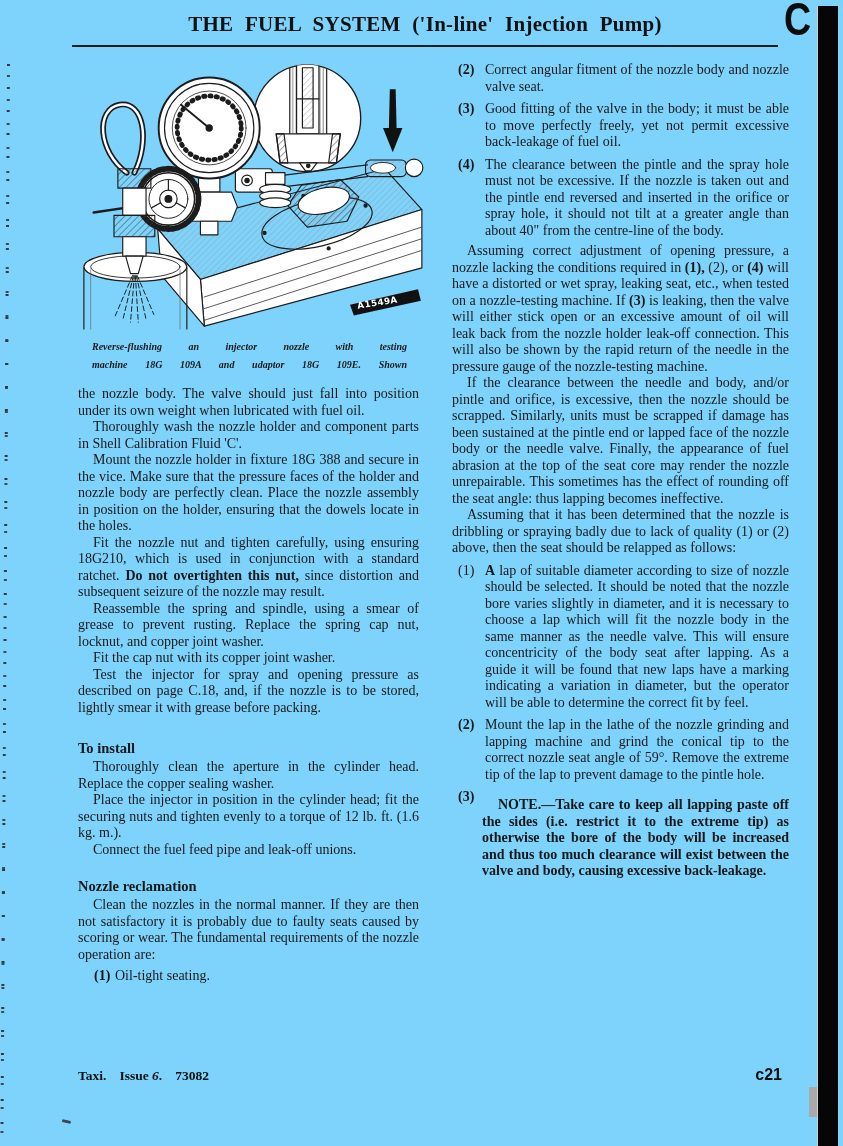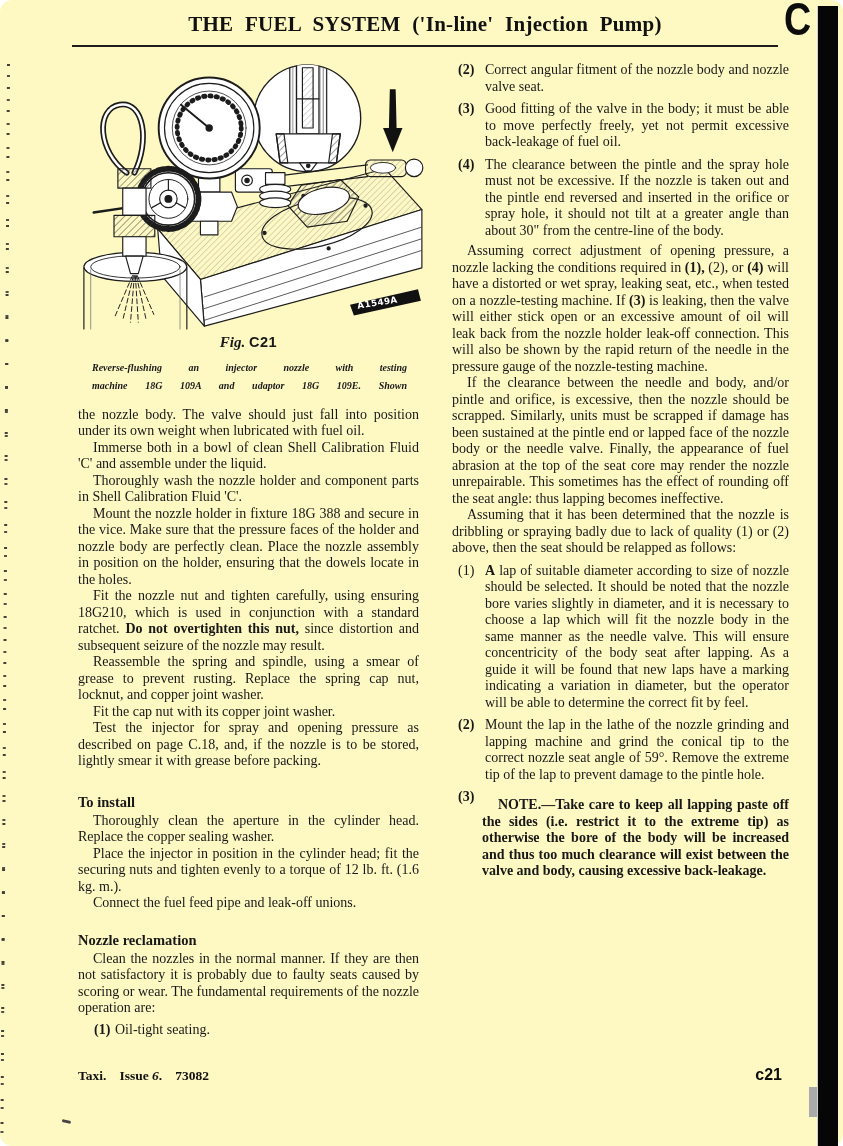--- a/index.html
+++ b/index.html
@@ -1,21 +1,21 @@
 <!DOCTYPE html>
 <html><head>
 <meta charset="utf-8">
 <style>
   html,body{margin:0;padding:0;}
   body{
     width:843px;height:1146px;position:relative;background:#fff;
     font-family:"Liberation Serif","DejaVu Serif",serif;color:#181818;
     overflow:hidden;
   }
-  .page{position:absolute;inset:0;background:#fef9c3;border-radius:12px;}
+  .page{position:absolute;inset:0;background:#7dd3fc;}
 
   
   .binding-marks{
     position:absolute;left:7px;top:64px;width:3px;height:1075px;opacity:.85;
     background-image:
       repeating-linear-gradient(to bottom,#222 0 2px,transparent 2px 23px),
       repeating-linear-gradient(to bottom,transparent 0 11px,#333 11px 13px,transparent 13px 24px);
     transform:rotate(.35deg);transform-origin:top left;
   }
   .edge-bar{position:absolute;left:818px;top:6px;width:20px;height:1140px;background:#060606;
@@ -211,31 +211,26 @@
           </g>
 
           <g>
             <polygon points="284,252 354,236 357,248 288,263" fill="#111" stroke="none"></polygon>
             <text x="292" y="256" font-size="9" fill="#fff" stroke="none" font-family="DejaVu Sans, sans-serif" font-weight="bold" letter-spacing="0.5" transform="rotate(-9 292 256)">A1549A</text>
           </g>
         </g>
       </svg>
     </div>
 
-    <div class="fig-title">
-      <span class="fi">Fig.</span>
-      <span class="fn">C21</span>
-    </div>
     <div class="fig-caption">
       <div class="cap-line">Reverse-flushing an injector nozzle with testing</div>
       <div class="cap-line">machine 18G 109A and udaptor 18G 109E. Shown</div>
     </div>
 
     <p class="noindent body-start">the nozzle body. The valve should just fall into position under its own weight when lubricated with fuel oil.</p>
-    <p>Immerse both in a bowl of clean Shell Calibration Fluid 'C' and assemble under the liquid.</p>
     <p>Thoroughly wash the nozzle holder and component parts in Shell Calibration Fluid 'C'.</p>
     <p>Mount the nozzle holder in fixture 18G 388 and secure in the vice. Make sure that the pressure faces of the holder and nozzle body are perfectly clean. Place the nozzle assembly in position on the holder, ensuring that the dowels locate in the holes.</p>
     <p><span>Fit the nozzle nut and tighten carefully, using ensuring 18G210, which is used in conjunction with a standard ratchet. </span><b>Do not overtighten this nut,</b><span> since distortion and subsequent seizure of the nozzle may result.</span></p>
     <p>Reassemble the spring and spindle, using a smear of grease to prevent rusting. Replace the spring cap nut, locknut, and copper joint washer.</p>
     <p>Fit the cap nut with its copper joint washer.</p>
     <p>Test the injector for spray and opening pressure as described on page C.18, and, if the nozzle is to be stored, lightly smear it with grease before packing.</p>
 
     <h3>To install</h3>
     <p>Thoroughly clean the aperture in the cylinder head. Replace the copper sealing washer.</p>
     <p>Place the injector in position in the cylinder head; fit the securing nuts and tighten evenly to a torque of 12 lb. ft. (1.6 kg. m.).</p>
@@ -254,21 +249,21 @@
     <div class="item" style="margin-top:0">
       <span class="num">(2)</span>
       <span>Correct angular fitment of the nozzle body and nozzle valve seat.</span>
     </div>
     <div class="item">
       <span class="num">(3)</span>
       <span>Good fitting of the valve in the body; it must be able to move perfectly freely, yet not permit excessive back-leakage of fuel oil.</span>
     </div>
     <div class="item">
       <span class="num">(4)</span>
-      <span>The clearance between the pintle and the spray hole must not be excessive. If the nozzle is taken out and the pintle end reversed and inserted in the orifice or spray hole, it should not tilt at a greater angle than about 30" from the centre-line of the body.</span>
+      <span>The clearance between the pintle and the spray hole must not be excessive. If the nozzle is taken out and the pintle end reversed and inserted in the orifice or spray hole, it should not tilt at a greater angle than about 40" from the centre-line of the body.</span>
     </div>
 
     <p style="margin-top:4px"><span>Assuming correct adjustment of opening pressure, a nozzle lacking the conditions required in </span><b>(1),</b><span> (2), or </span><b>(4)</b><span> will have a distorted or wet spray, leaking seat, etc., when tested on a nozzle-testing machine. If </span><b>(3)</b><span> is leaking, then the valve will either stick open or an excessive amount of oil will leak back from the nozzle holder leak-off connection. This will also be shown by the rapid return of the needle in the pressure gauge of the nozzle-testing machine.</span></p>
     <p>If the clearance between the needle and body, and/or pintle and orifice, is excessive, then the nozzle should be scrapped. Similarly, units must be scrapped if damage has been sustained at the pintle end or lapped face of the nozzle body or the needle valve. Finally, the appearance of fuel abrasion at the top of the seat core may render the nozzle unrepairable. This sometimes has the effect of rounding off the seat angle: thus lapping becomes ineffective.</p>
     <p>Assuming that it has been determined that the nozzle is dribbling or spraying badly due to lack of quality (1) or (2) above, then the seat should be relapped as follows:</p>
 
     <div class="item">
       <span class="num plain">(1)</span>
       <b>A</b><span> lap of suitable diameter according to size of nozzle should be selected. It should be noted that the nozzle bore varies slightly in diameter, and it is necessary to choose a lap which will fit the nozzle body in the same manner as the needle valve. This will ensure concentricity of the body seat after lapping. As a guide it will be found that new laps have a marking indicating a variation in diameter, but the operator will be able to determine the correct fit by feel.</span>
     </div>

